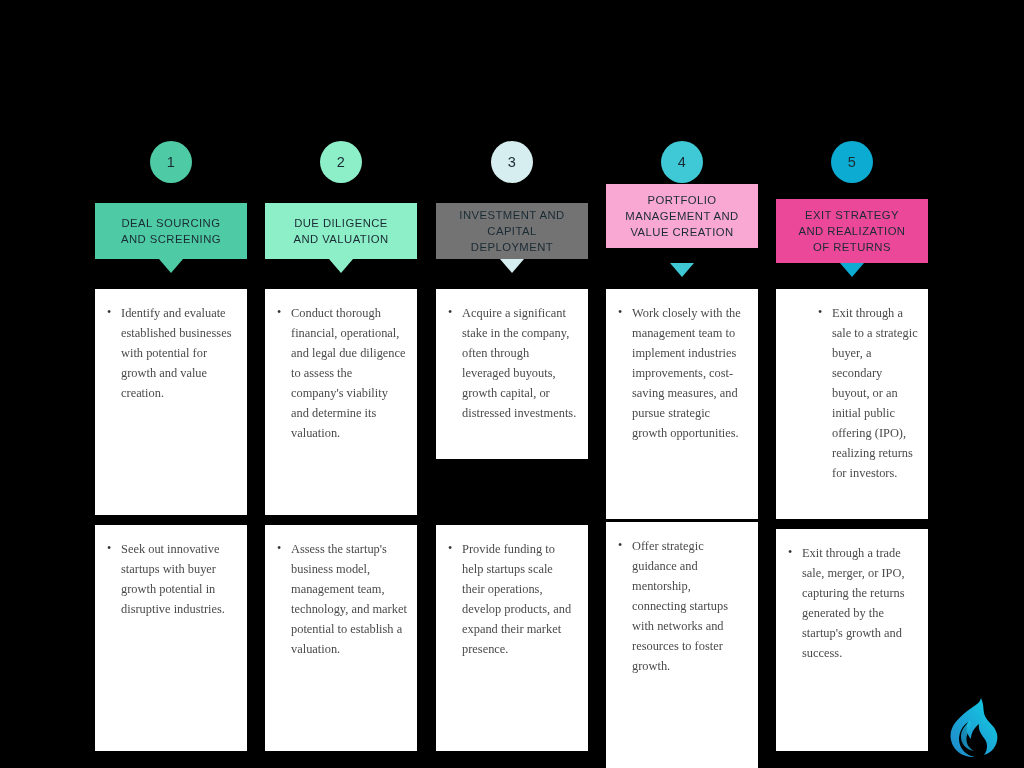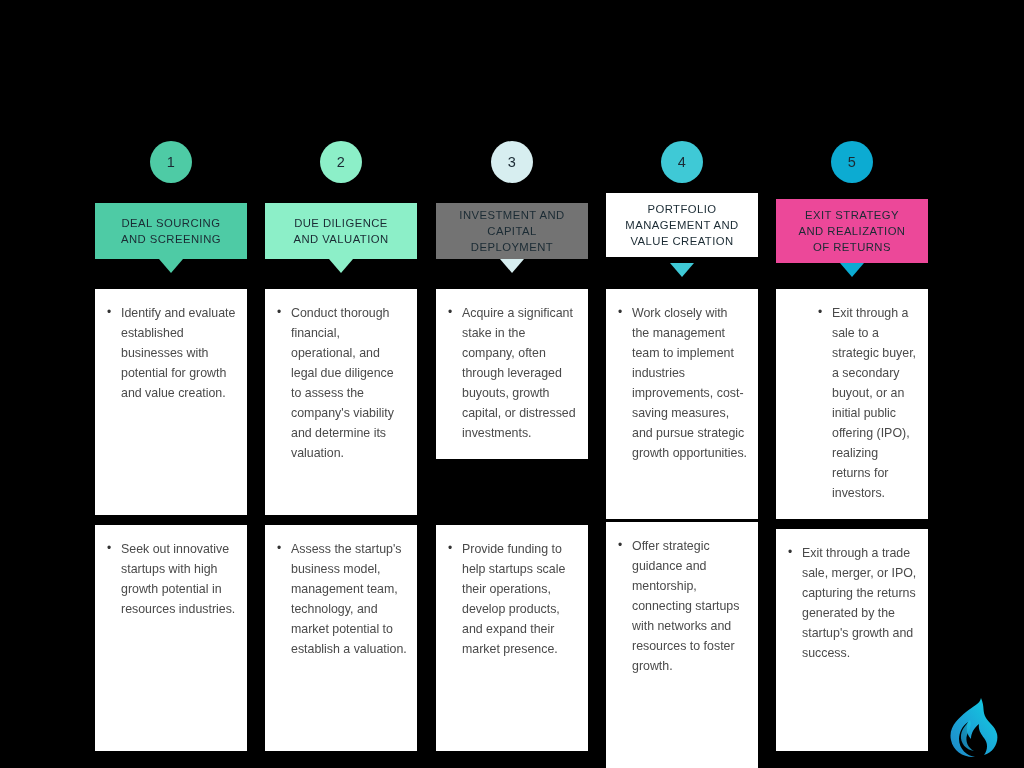--- a/index.html
+++ b/index.html
@@ -86,21 +86,21 @@
   .card ul {
     margin: 0;
     padding: 0 0 0 16px;
     list-style: none;
   }
   .card li {
     position: relative;
     font-size: 12.4px;
     line-height: 20px;
     color: #4a4a4a;
-    font-family: Liberation Sans, sans-serif;
+    font-family: Liberation Serif, serif;
   }
   .card li::before {
     content: "\2022";
     position: absolute;
     left: -14px;
     top: -1px;
     color: #333333;
     font-size: 12px;
   }
 
@@ -126,21 +126,21 @@
         </div>
       </div>
       <div class="header-arrow" style="top: 259px; border-top: 14px solid rgb(78, 203, 165);"></div>
       <div class="card" style="top: 289px; height: 226px;">
         <ul>
           <li>Identify and evaluate established businesses with potential for growth and value creation.</li>
         </ul>
       </div>
       <div class="card" style="top: 525px; height: 226px;">
         <ul>
-          <li>Seek out innovative startups with high growth potential in resources industries.</li>
+          <li>Seek out innovative startups with buyer growth potential in disruptive industries.</li>
         </ul>
       </div>
     </div>
     <div class="column" style="left: 265px;">
       <div class="num-circle" style="background: rgb(140, 239, 200);">2</div>
       <div class="header-box" style="background: rgb(140, 239, 200); top: 203px; height: 56px;">
         <div class="htext">
           <div>DUE DILIGENCE</div>
           <div>AND VALUATION</div>
         </div>
@@ -173,21 +173,21 @@
         </ul>
       </div>
       <div class="card" style="top: 525px; height: 226px;">
         <ul>
           <li>Provide funding to help startups scale their operations, develop products, and expand their market presence.</li>
         </ul>
       </div>
     </div>
     <div class="column" style="left: 606px;">
       <div class="num-circle" style="background: rgb(63, 201, 214);">4</div>
-      <div class="header-box" style="background: #ffffff; top: 193px; height: 64px;">
+      <div class="header-box" style="background: #f9a8d4; top: 184px; height: 64px;">
         <div class="htext">
           <div>PORTFOLIO</div>
           <div>MANAGEMENT AND</div>
           <div>VALUE CREATION</div>
         </div>
       </div>
       <div class="header-arrow" style="top: 263px; border-top: 14px solid rgb(63, 201, 214);"></div>
       <div class="card" style="top: 289px; height: 230px;">
         <ul>
           <li>Work closely with the management team to implement industries improvements, cost-saving measures, and pursue strategic growth opportunities.</li>

